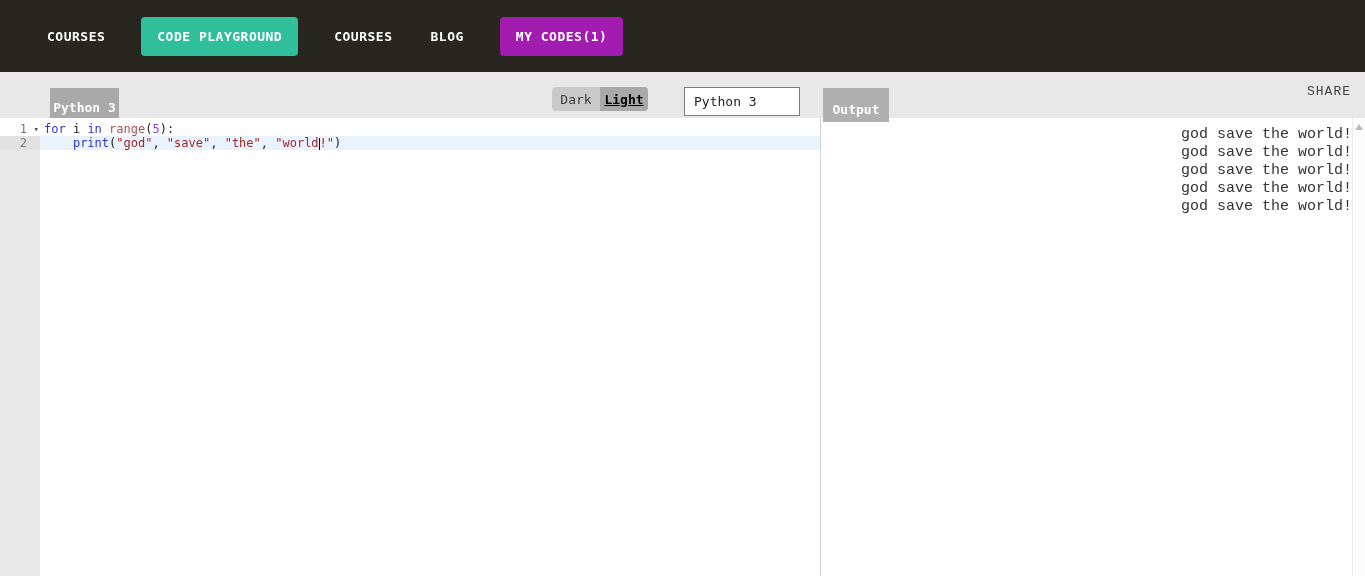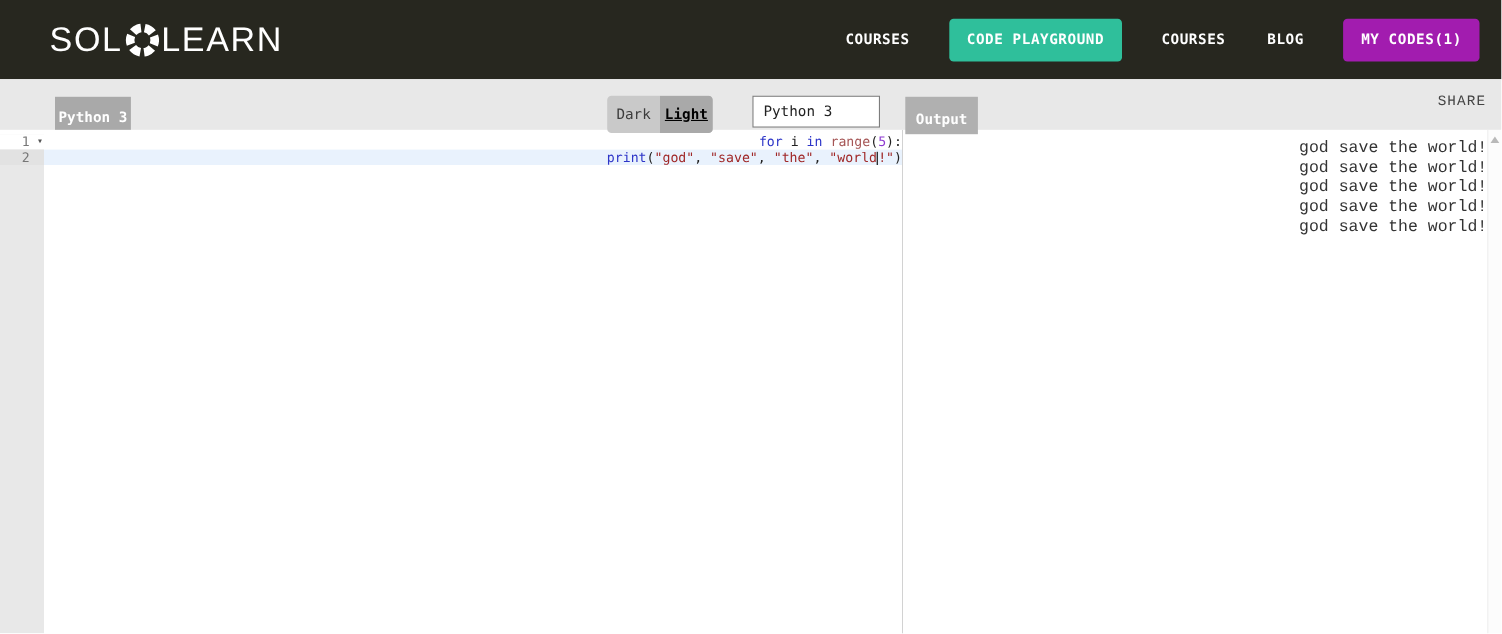--- a/index.html
+++ b/index.html
@@ -18,21 +18,21 @@
   .nav-btn { color:#fff; text-decoration:none; border-radius:4px; padding:12px 16px; letter-spacing:0.5px; }
   .nav-btn.green { background:#2fbf9b;padding-left:16px; }
   .nav-btn.dark  { background:#a21caf; }
 
   
   .toolbar { position:relative; height:46px; background:#e8e8e8; overflow:visible; z-index:2;
              font-family:"DejaVu Sans Mono", monospace; }
   .file-tab { position:absolute; left:50px; top:16px; width:69px; height:30px;
               background:#a9a9a9; color:#fff; font-size:13px; font-weight:bold;
               display:flex; align-items:flex-end; justify-content:center; padding-bottom:3px; }
-  .theme-toggle { position:absolute; left:552px; top:15px; height:34px; display:flex;
+  .theme-toggle { position:absolute; left:552px; top:15px; height:24px; display:flex;
                   border-radius:4px; overflow:hidden; background:#c9c9c9; }
   .theme-seg { width:48px; display:flex; align-items:center; justify-content:center;
                font-size:13px; color:#3c3c3c; cursor:pointer; }
   .theme-seg.active { background:#a9a9a9; color:#000000; font-weight:bold;text-decoration:underline; }
   .lang-select { position:absolute; left:684px; top:15px; width:116px; height:29px;
                  background:#fff; border:1px solid #7d7d7d; font-size:13px; color:#222;
                  display:flex; align-items:center; padding-left:9px;
                  font-family:"DejaVu Sans Mono", monospace; }
   .output-tab { position:absolute; left:823px; top:16px; width:66px; height:34px;
                 background:#b0b0b0; color:#fff; font-size:13px; font-weight:bold;
@@ -44,21 +44,21 @@
   
   .content { position:relative; height:458px; display:flex; }
 
   .editor { position:relative; width:820px; background:#fff; overflow:hidden;
             font-family:"DejaVu Sans Mono", monospace; font-size:12px; line-height:14px; }
   .gutter-bg { position:absolute; left:0; top:0; bottom:0; width:40px; background:#e8e8e8; }
   .editor-top-pad { position:relative; height:4px; background:#fff; z-index:1; }
   .code-row { position:relative; z-index:1; display:flex; height:14px; }
   .gutter-cell { flex:0 0 40px; background:#fff; color:#777; text-align:right;
                  padding-right:13px; position:relative; }
-  .code-cell { flex:1; padding-left:4px; white-space:pre; color:#222;text-align:right; }
+  .code-cell { flex:1; padding-left:4px; white-space:pre; color:#222; }
   .code-row.active .gutter-cell { background:#e2e2e2; }
   .code-row.active .code-cell  { background:#e9f2fd; }
   .fold-arrow { position:absolute; right:1px; top:0; color:#555; font-size:9px; }
   .cursor { display:inline-block; width:1px; height:12px; background:#000;
             vertical-align:text-bottom; }
 
   .vdivider { width:1px; background:#d2d2d2; }
 
   .output-pane { flex:1; background:#fff; padding:8px 0 0 13px; position:relative;
                  font-family:"Liberation Mono", monospace; font-size:15px;
@@ -67,29 +67,20 @@
 
   .scrollbar { width:13px; background:#fcfcfc; border-left:1px solid #ececec;
                display:flex; flex-direction:column; align-items:center; }
   .scroll-up { margin-top:6px; width:0; height:0; border-left:4px solid transparent;
                border-right:4px solid transparent; border-bottom:6px solid #b9b9b9; }
 </style>
 </head>
 <body>
 
 <div class="header">
-  <div class="logo">
-    <span>SOL</span>
-    <span>
-      <svg width="33" height="33" viewBox="0 0 34 34">
-        <circle cx="17" cy="17" r="11.5" fill="none" stroke="#ffffff" stroke-width="8" stroke-dasharray="8.5 3.5" transform="rotate(-20 17 17)"></circle>
-      </svg>
-    </span>
-    <span>LEARN</span>
-  </div>
   <div class="nav">
     <a class="nav-link" href="#">COURSES</a>
     <a class="nav-btn green" href="#">CODE PLAYGROUND</a>
     <a class="nav-link" href="#">COURSES</a>
     <a class="nav-link" href="#">BLOG</a>
     <a class="nav-btn dark" href="#">MY CODES(1)</a>
   </div>
 </div>
 
 <div class="toolbar">

